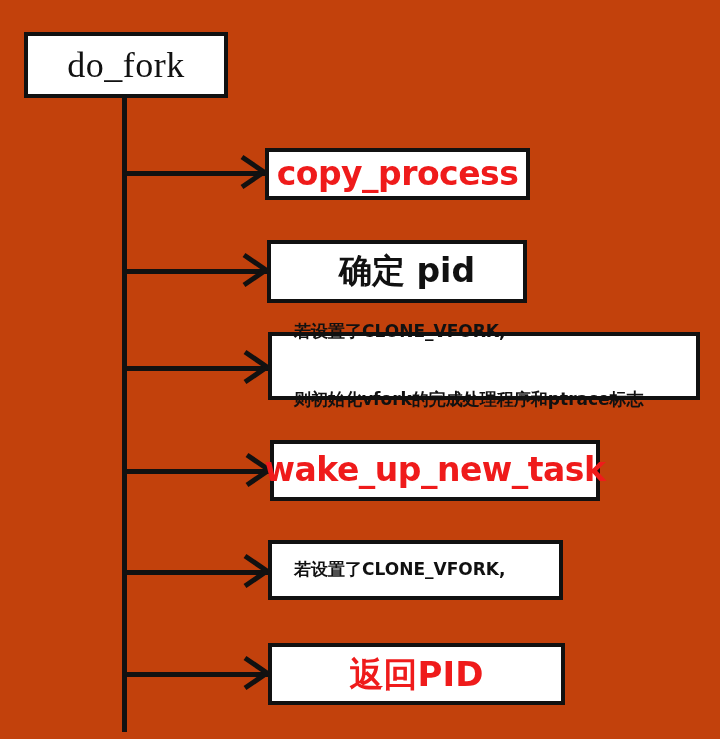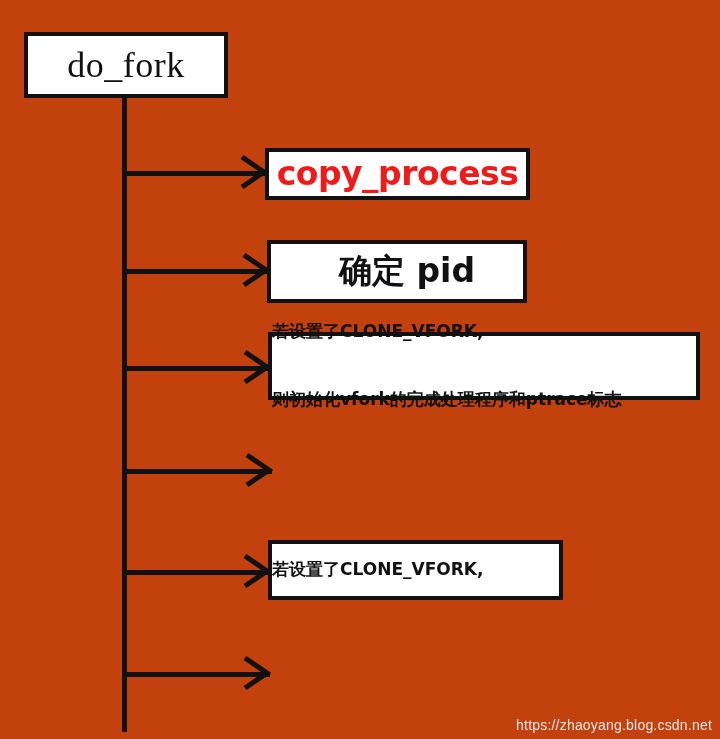--- a/index.html
+++ b/index.html
@@ -86,21 +86,21 @@
     font-weight: bold;
     color: #ef1b1b;
   }
 
   
   .note .node-label {
     font-family: "DejaVu Sans", sans-serif;
     font-size: 17px;
     font-weight: bold;
     color: #111111;
-    padding-left: 0;
+    padding-left: 22px;
     line-height: 1.05;
   }
   .note-line { display: block; }
   .note.spaced .note-line + .note-line { margin-top: 32px; }
   .note.tight .note-line + .note-line { margin-top: 6px; }
 
   
   .watermark {
     position: absolute;
     right: 8px;
@@ -155,35 +155,40 @@
       <span class="note-line">则初始化vfork的完成处理程序和ptrace标志</span>
     </span>
   </div>
 
   <div class="branch" style="left:122px; top:469px; width:150px;"></div>
   <div class="arrow" style="left:243px; top:451px;">
     <svg width="30" height="40" viewBox="0 0 30 40">
       <path d="M4 4 L26 19 L4 34" fill="none" stroke="#111111" stroke-width="5"></path>
     </svg>
   </div>
+  <div class="node code-red center" style="left:270px; top:440px; width:330px; height:61px;">
+    <span class="node-label">wake_up_new_task</span>
+  </div>
 
   <div class="branch" style="left:122px; top:570px; width:148px;"></div>
   <div class="arrow" style="left:241px; top:552px;">
     <svg width="30" height="40" viewBox="0 0 30 40">
       <path d="M4 4 L26 19 L4 34" fill="none" stroke="#111111" stroke-width="5"></path>
     </svg>
   </div>
   <div class="node note tight left" style="left:268px; top:540px; width:295px; height:60px;">
     <span class="node-label">
       <span class="note-line">若设置了CLONE_VFORK,</span>
     </span>
   </div>
 
   <div class="branch" style="left:122px; top:672px; width:148px;"></div>
   <div class="arrow" style="left:241px; top:654px;">
     <svg width="30" height="40" viewBox="0 0 30 40">
       <path d="M4 4 L26 19 L4 34" fill="none" stroke="#111111" stroke-width="5"></path>
     </svg>
   </div>
+  <div class="node cjk-red center" style="left:268px; top:643px; width:297px; height:62px;">
+    <span class="node-label">返回PID</span>
+  </div>
 
-  <div class="watermark">https://zhaoyang.blog.csdn.net</div>
 
 </div>
 
 </body></html>

